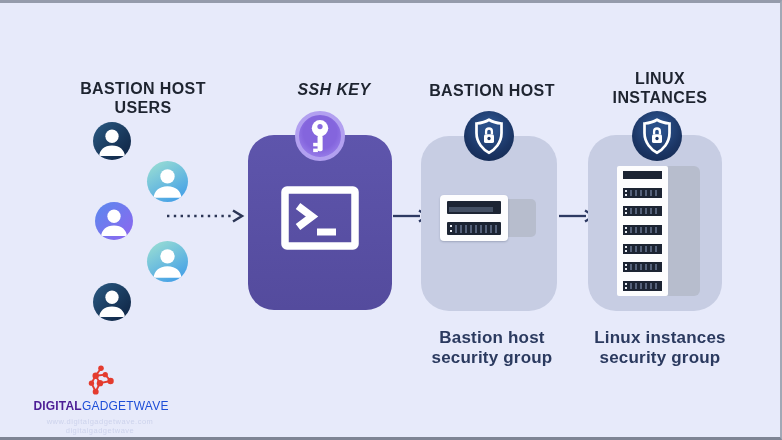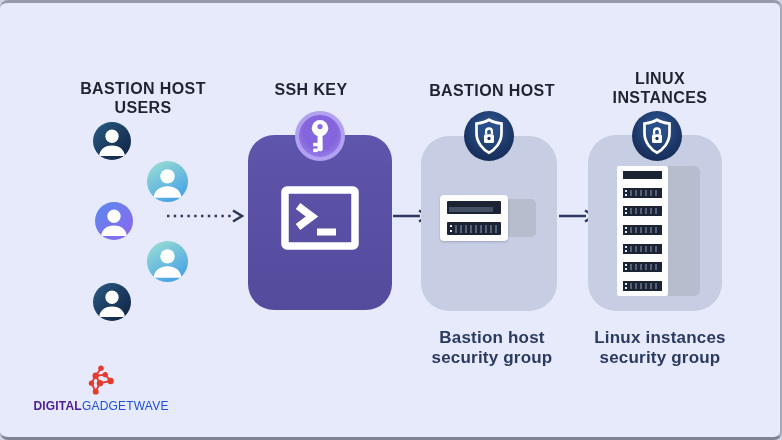--- a/index.html
+++ b/index.html
@@ -2,21 +2,20 @@
 <html><head>
 <meta charset="utf-8">
 <style>
   html,body{margin:0;padding:0;background:#cfd3e2;}
   .canvas{
     position:relative;width:782px;height:440px;overflow:hidden;
     background:#e7eafa;
     border-top:3px solid #959bab;border-bottom:3px solid #7e8494;border-right:2px solid #a2a8b6;
     box-sizing:border-box;
     font-family:"Liberation Sans", sans-serif;
-    border-radius:8px;
   }
   .pre{white-space:pre-line;}
   .heading{
     position:absolute;text-align:center;font-weight:700;font-size:16px;
     letter-spacing:.4px;color:#1e2430;line-height:19px;
   }
   .caption{
     position:absolute;text-align:center;font-weight:700;font-size:17px;
     color:#2b3a5f;line-height:19.5px;letter-spacing:.2px;
   }
@@ -88,21 +87,21 @@
     font-size:7.5px;line-height:9px;color:#cdd3ec;letter-spacing:.5px;
   }
 </style>
 </head>
 <body>
 
 <div class="canvas">
 
   <div class="heading pre" style="left:63px;top:76px;width:160px;">BASTION HOST
 USERS</div>
-  <div class="heading" style="left:241px;top:77px;width:140px;">SSH KEY</div>
+  <div class="heading" style="left:264px;top:77px;width:140px;font-style:italic;">SSH KEY</div>
   <div class="heading" style="left:418px;top:78px;width:148px;">BASTION HOST</div>
   <div class="heading pre" style="left:590px;top:66px;width:140px;">LINUX
 INSTANCES</div>
 
   <div class="avatar av-navy" style="left:93px;top:119px;width:38px;height:38px;">
     <svg viewBox="0 0 24 24">
         <circle cx="12" cy="9" r="4.2" fill="#fff"></circle>
         <path d="M12 14.8c-5 0-7.8 3-8.2 6.7h16.4c-.4-3.7-3.2-6.7-8.2-6.7z" fill="#fff"></path>
       </svg>
   </div>
@@ -242,14 +241,18 @@
           <circle cx="11" cy="10" r="3"></circle>
           <circle cx="20" cy="9" r="2.5"></circle>
         <circle cx="7" cy="17" r="2.5"></circle>
           <circle cx="15" cy="17" r="3"></circle>
           <circle cx="25" cy="15" r="3"></circle>
         <circle cx="11" cy="25" r="2.8"></circle>
       </g>
     </svg>
     <div class="logo-text"><span class="logo-bold">DIGITAL</span><span class="logo-light">GADGETWAVE</span></div>
   </div>
+  <div class="watermark">
+    <div>www.digitalgadgetwave.com</div>
+    <div>digitalgadgetwave</div>
+  </div>
 
 </div>
 
 </body></html>

